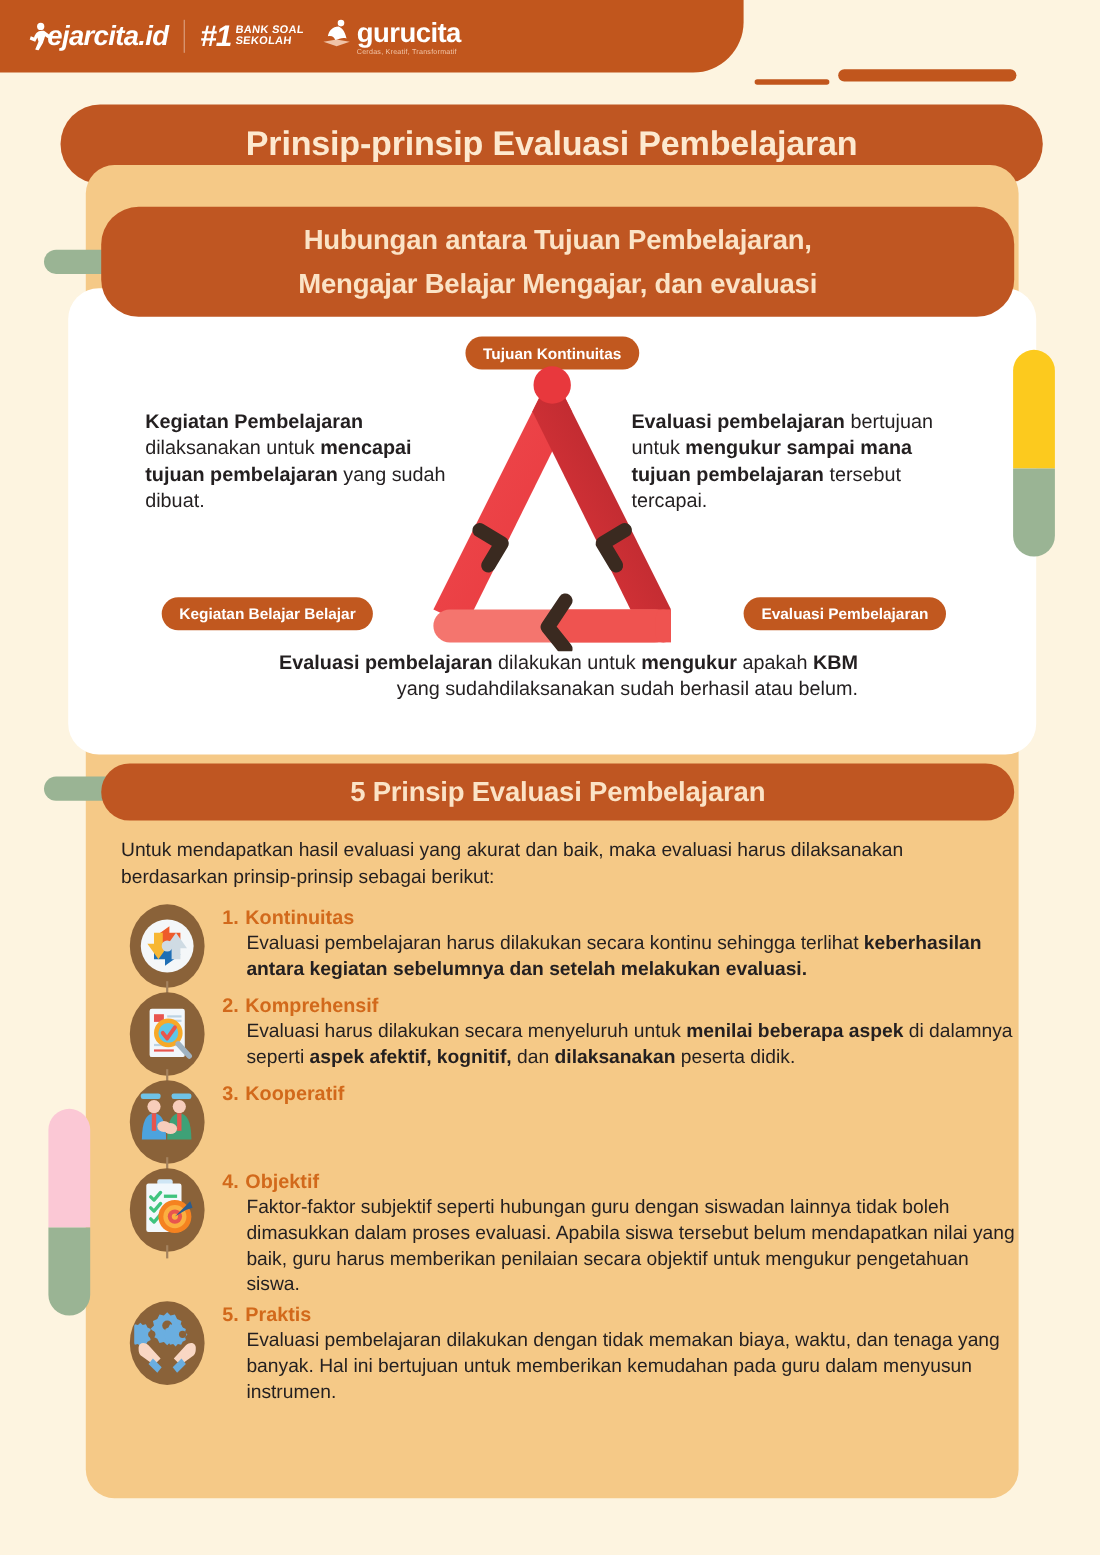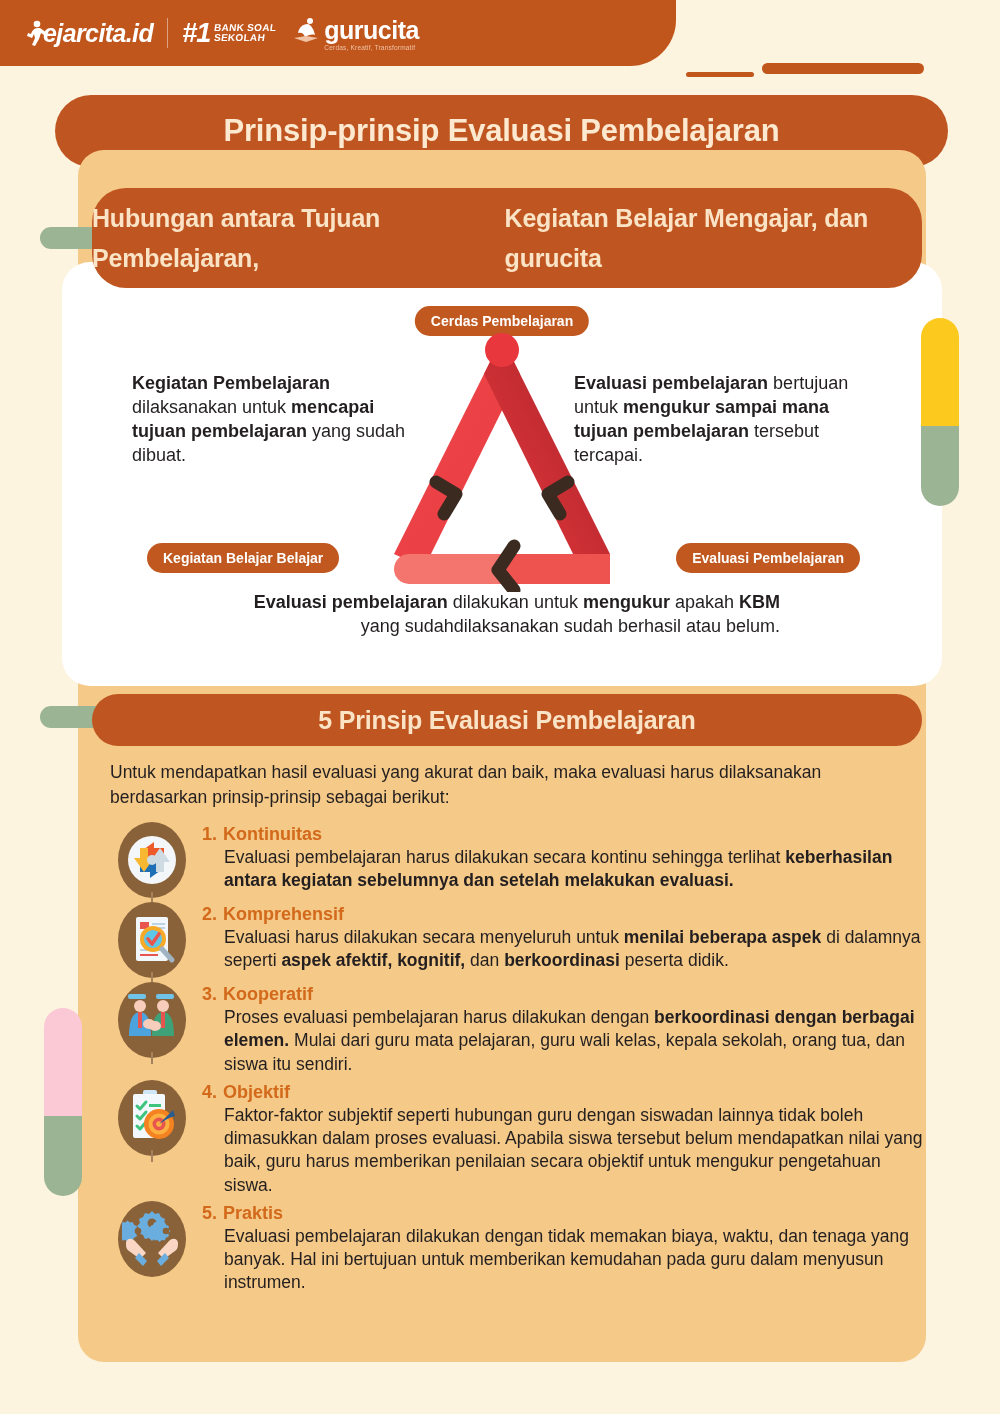--- a/index.html
+++ b/index.html
@@ -88,21 +88,21 @@
     width: 848px; height: 1212px;
     background: #f5c987;
     border-radius: 26px;
   }
 
   
   .sect-head {
     position: absolute;
     background: #bf5622;
     border-radius: 34px;
-    display: flex; flex-direction: row;
+    display: flex; flex-direction: column;
     align-items: center; justify-content: center;
   }
   .sect-head h2 {
     color: #fbe3c6;
     font-weight: bold;
     letter-spacing: -0.2px;
   }
   .sect-head-1 { top: 188px; left: 92px; width: 830px; height: 100px; }
   .sect-head-1 h2 { font-size: 25px; line-height: 1.62; }
   .sect-head-2 { top: 694px; left: 92px; width: 830px; height: 52px; }
@@ -270,36 +270,36 @@
   <h1>Prinsip-prinsip Evaluasi Pembelajaran</h1>
 </div>
 
 <div class="body-panel"></div>
 
 <div class="white-card"></div>
 
 <div class="green-tab green-tab-1"></div>
 <div class="sect-head sect-head-1">
   <h2>Hubungan antara Tujuan Pembelajaran,</h2>
-  <h2>Kegiatan Belajar Mengajar, dan gurucita</h2>
+  <h2>Mengajar Belajar Mengajar, dan evaluasi</h2>
 </div>
 
 <div class="edge-pill pill-right">
   <div class="top-half"></div>
   <div class="bot-half"></div>
 </div>
 <div class="edge-pill pill-left">
   <div class="top-half"></div>
   <div class="bot-half"></div>
 </div>
 
 <div class="diagram">
 
   <div class="node-label node-top">
-    <span>Cerdas Pembelajaran</span>
+    <span>Tujuan Kontinuitas</span>
   </div>
 
   <svg class="tri-svg" width="260" height="260" viewBox="0 0 260 260">
     <defs>
       <linearGradient id="gLeft" x1="0" y1="0" x2="1" y2="1">
         <stop offset="0%" stop-color="#ef4b4f"></stop>
         <stop offset="100%" stop-color="#e8383d"></stop>
       </linearGradient>
       <linearGradient id="gRight" x1="1" y1="0" x2="0" y2="1">
         <stop offset="0%" stop-color="#a62329"></stop>
@@ -383,21 +383,21 @@
           <line x1="38" y1="38" x2="48" y2="49" stroke="#9fb3c2" stroke-width="5" stroke-linecap="round"></line>
         </svg>
       </div>
       <div class="connector"></div>
     </div>
     <div class="prin-body">
       <div class="prin-title-wrap">
         <span class="prin-num">2.</span>
         <span class="prin-title">Komprehensif</span>
       </div>
-      <div class="prin-desc">Evaluasi harus dilakukan secara menyeluruh untuk <b>menilai beberapa aspek</b> di dalamnya seperti <b>aspek afektif, kognitif,</b> dan <b>berkoordinasi</b> peserta didik.</div>
+      <div class="prin-desc">Evaluasi harus dilakukan secara menyeluruh untuk <b>menilai beberapa aspek</b> di dalamnya seperti <b>aspek afektif, kognitif,</b> dan <b>dilaksanakan</b> peserta didik.</div>
     </div>
   </div>
 
   <div class="prin-row">
     <div class="prin-icon-col">
       <div class="prin-icon">
         <svg width="60" height="60" viewBox="0 0 60 60">
           <rect x="6" y="4" width="18" height="5" rx="2" fill="#6fc3e8"></rect>
           <rect x="34" y="4" width="18" height="5" rx="2" fill="#6fc3e8"></rect>
           <circle cx="18" cy="16" r="6" fill="#f7cdbb"></circle>
@@ -410,21 +410,20 @@
           <ellipse cx="33" cy="36" rx="6" ry="5" fill="#f7cdbb"></ellipse>
         </svg>
       </div>
       <div class="connector"></div>
     </div>
     <div class="prin-body">
       <div class="prin-title-wrap">
         <span class="prin-num">3.</span>
         <span class="prin-title">Kooperatif</span>
       </div>
-      <div class="prin-desc">Proses evaluasi pembelajaran harus dilakukan dengan <b>berkoordinasi dengan berbagai elemen.</b> Mulai dari guru mata pelajaran, guru wali kelas, kepala sekolah, orang tua, dan siswa itu sendiri.</div>
     </div>
   </div>
 
   <div class="prin-row">
     <div class="prin-icon-col">
       <div class="prin-icon">
         <svg width="58" height="60" viewBox="0 0 58 60">
           <rect x="20" y="2" width="14" height="6" rx="2" fill="#cfe6f5"></rect>
           <rect x="10" y="6" width="32" height="44" rx="2" fill="#f2f8fc"></rect>
           <path d="M14 18 L17 21 L23 14" stroke="#3fc47e" stroke-width="3" fill="none" stroke-linecap="round" stroke-linejoin="round"></path>

